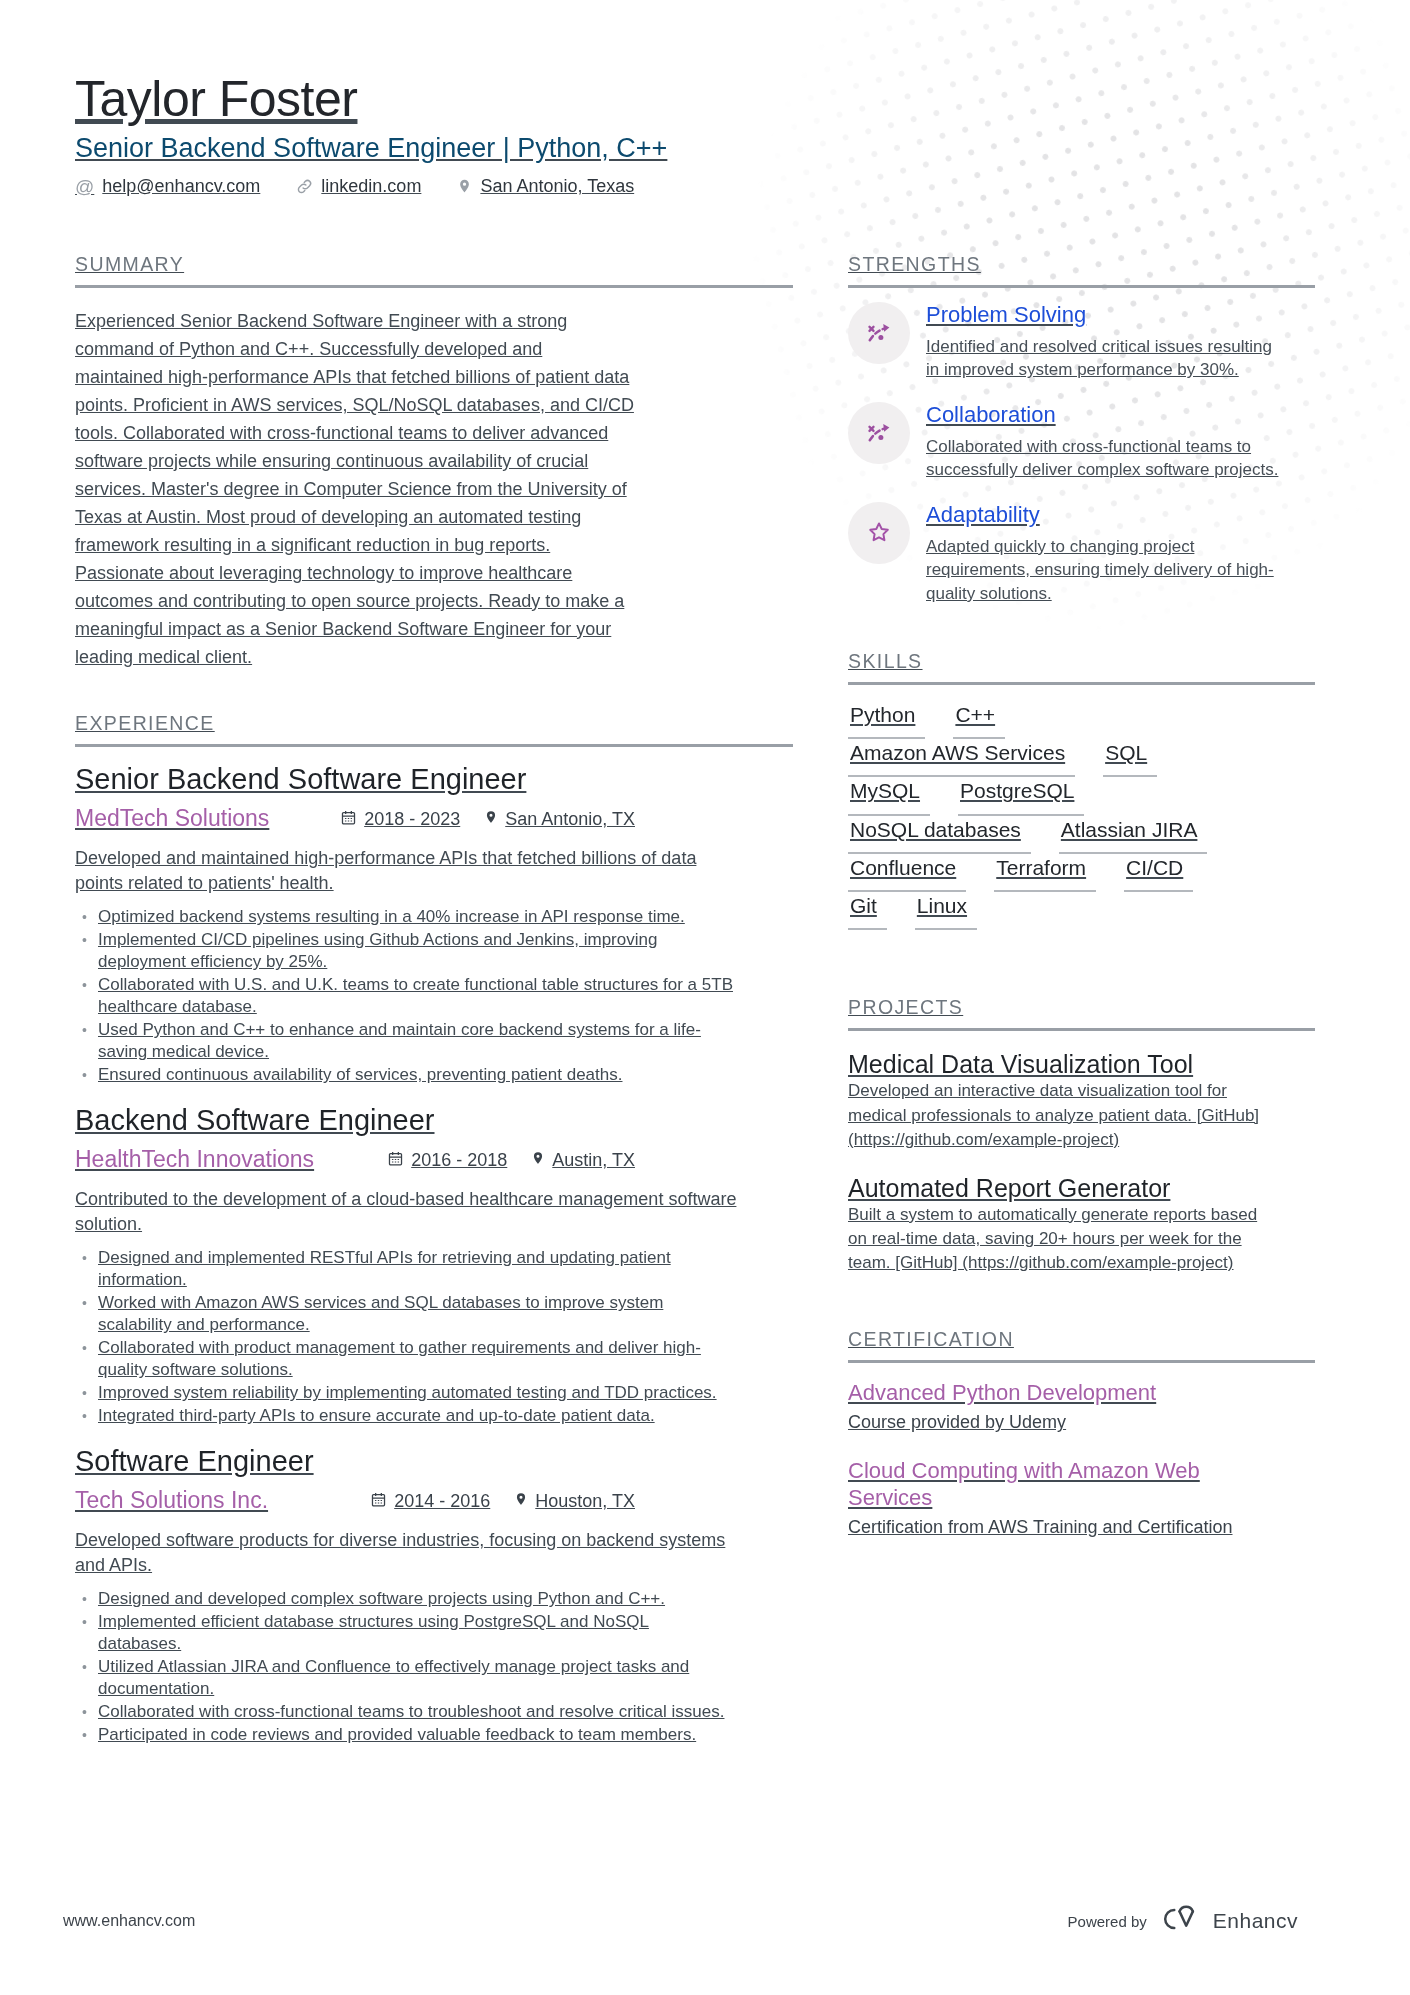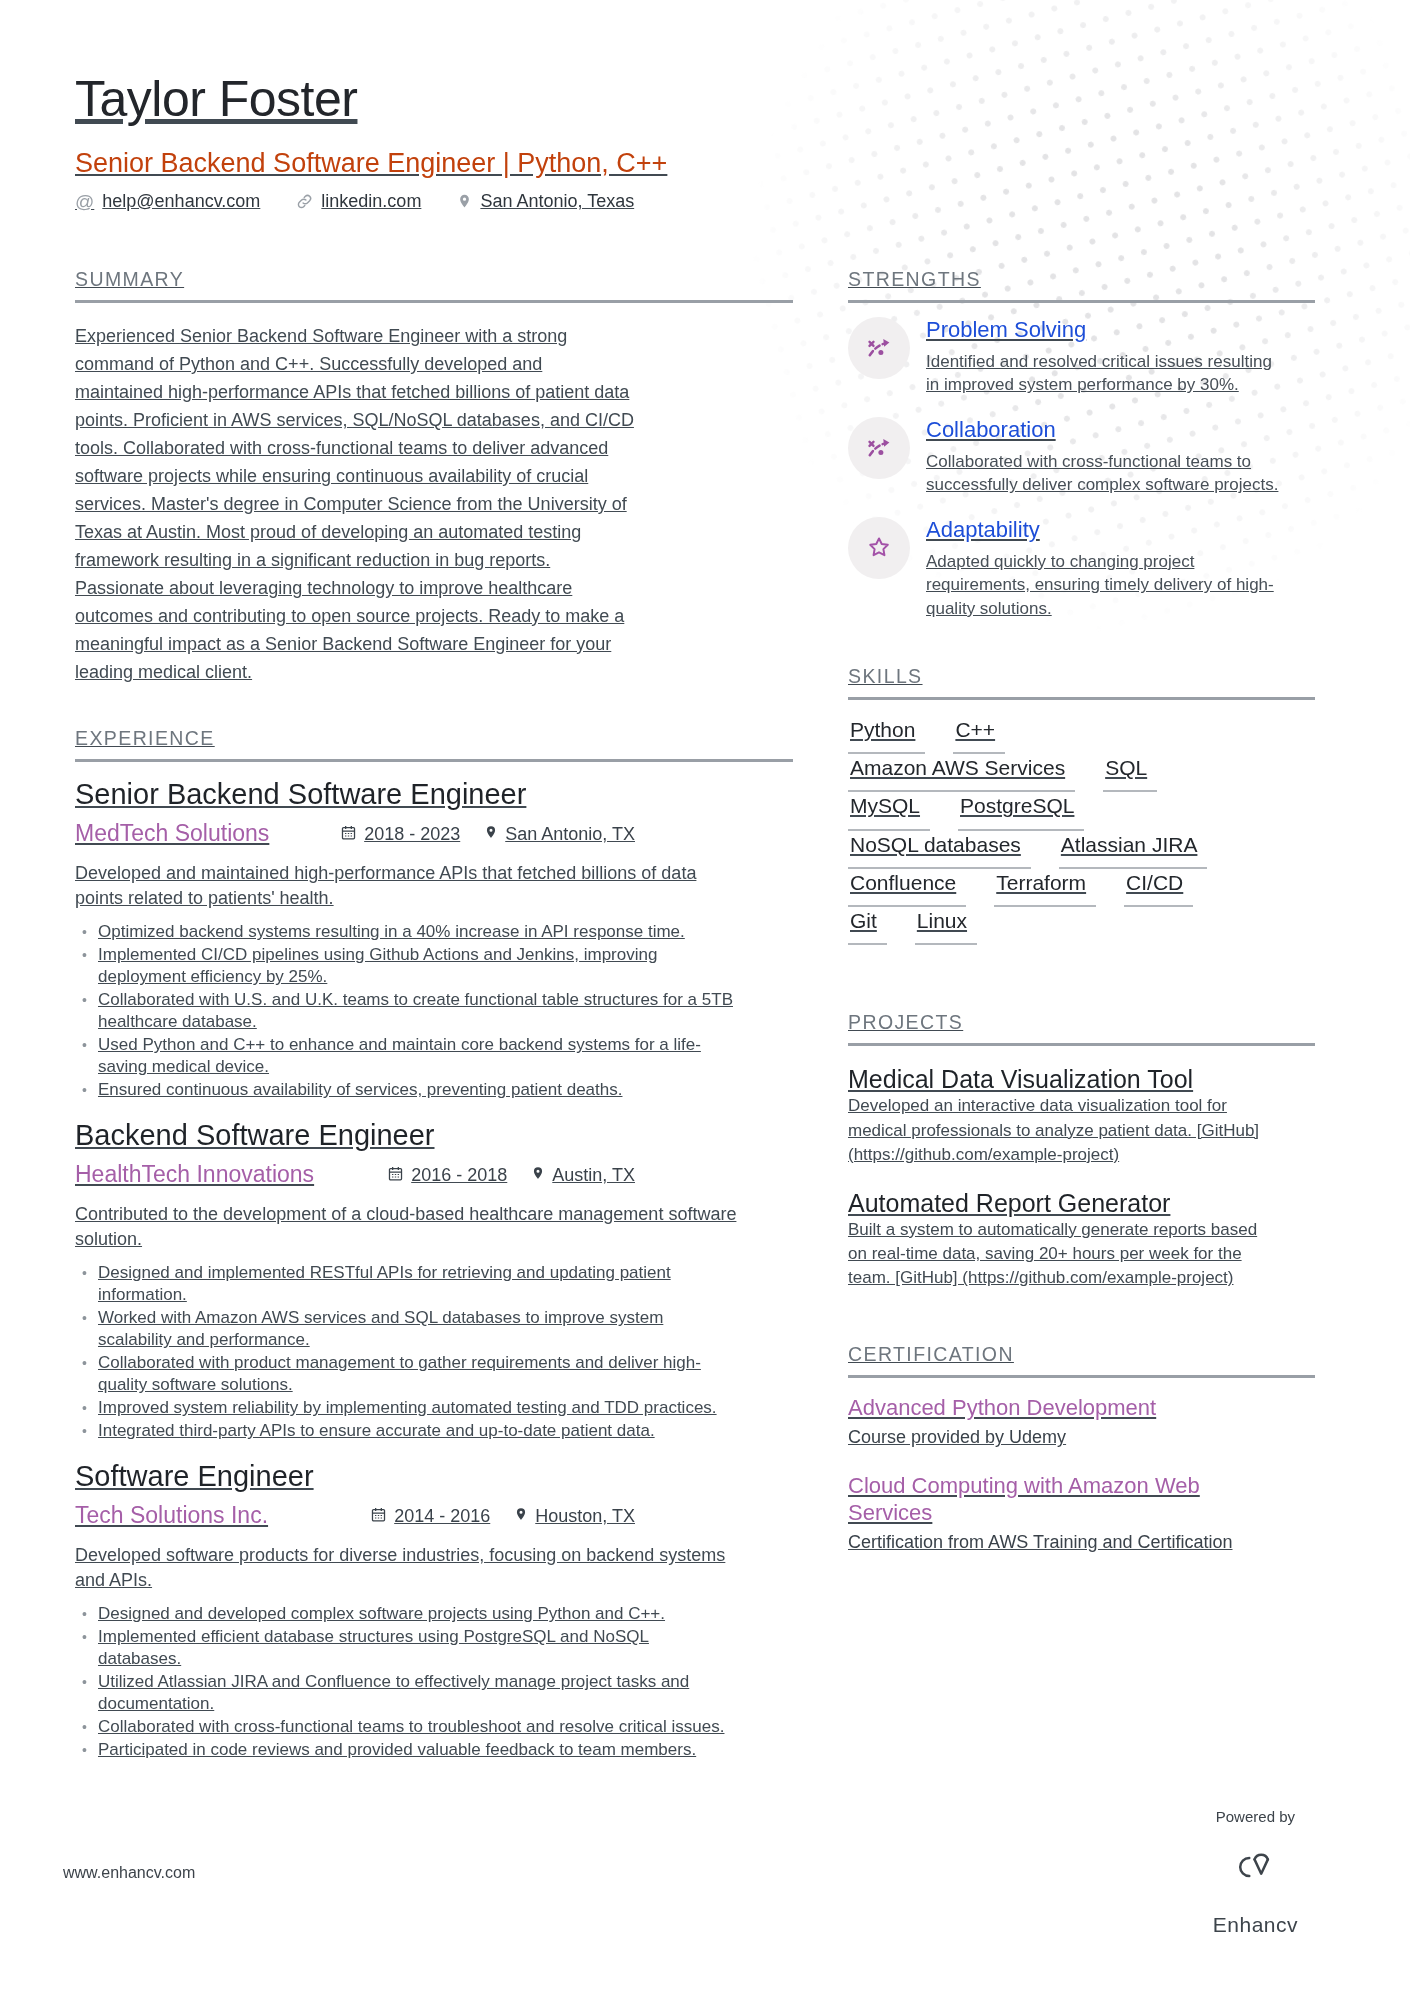--- a/index.html
+++ b/index.html
@@ -12,21 +12,21 @@
     -webkit-mask-image: radial-gradient(ellipse 56% 50% at 63% 26%, rgba(0,0,0,.95) 28%, rgba(0,0,0,0) 76%);
     mask-image: radial-gradient(ellipse 56% 50% at 63% 26%, rgba(0,0,0,.95) 28%, rgba(0,0,0,0) 76%); }
   .dots { position:absolute; top:-260px; left:-260px; width:1400px; height:1500px;
     background-image: radial-gradient(circle, #e2e2e4 2.6px, rgba(226,226,228,0) 3.3px);
     background-size: 23.5px 23.5px; transform: rotate(-15deg); }
 
   .inner { position:relative; padding:70px 95px 0 75px;text-decoration:underline; }
 
   
   .name { font-size:50px; font-weight:400; color:#23262b; letter-spacing:-0.5px; line-height:1.18; }
-  .subtitle { margin-top:18px; font-size:27px; font-weight:400; color:#c2410c; line-height:1.25; }
+  .subtitle { margin-top:3px; font-size:27px; font-weight:400; color:#0c4a6e; line-height:1.25; }
   .contact-row { margin-top:10px; display:flex; align-items:center; gap:36px; font-size:18px; color:#2f363d; }
   .contact { display:inline-flex; align-items:center; gap:8px; }
   .cicon { color:#9aa0a7; display:inline-flex; align-items:center; }
   .at-glyph { font-size:19px; line-height:1; }
 
   
   .columns { display:flex; gap:55px; margin-top:56px; }
   .col-left { width:718px; flex:none; }
   .col-right { flex:1; min-width:0; }
 
@@ -72,21 +72,21 @@
   .sec-cert { margin-top:52px; }
   .cert { margin-top:16px; }
   .cert + .cert { margin-top:22px; }
   .c-title { font-size:22px; color:#a55fa8; line-height:1.23; max-width:420px; }
   .c-desc { margin-top:4px; max-width:430px; font-size:18px; line-height:1.38; color:#3a424a; }
 
   
   .footer { position:absolute; left:63px; right:112px; bottom:58px;
     display:flex; justify-content:space-between; align-items:center; }
   .site { font-size:16px; color:#3c434a; }
-  .powered { display:inline-flex; align-items:center; gap:28px;flex-direction:column; }
+  .powered { display:inline-flex; align-items:center; gap:12px; }
   .powered-label { font-size:15px; color:#3c434a; }
   .brand { font-size:21px; color:#3d444b; letter-spacing:.5px; }
 </style>
 </head>
 <body>
 
 <div class="page">
   <div class="dots-wrap">
       <div class="dots"></div>
     </div>

